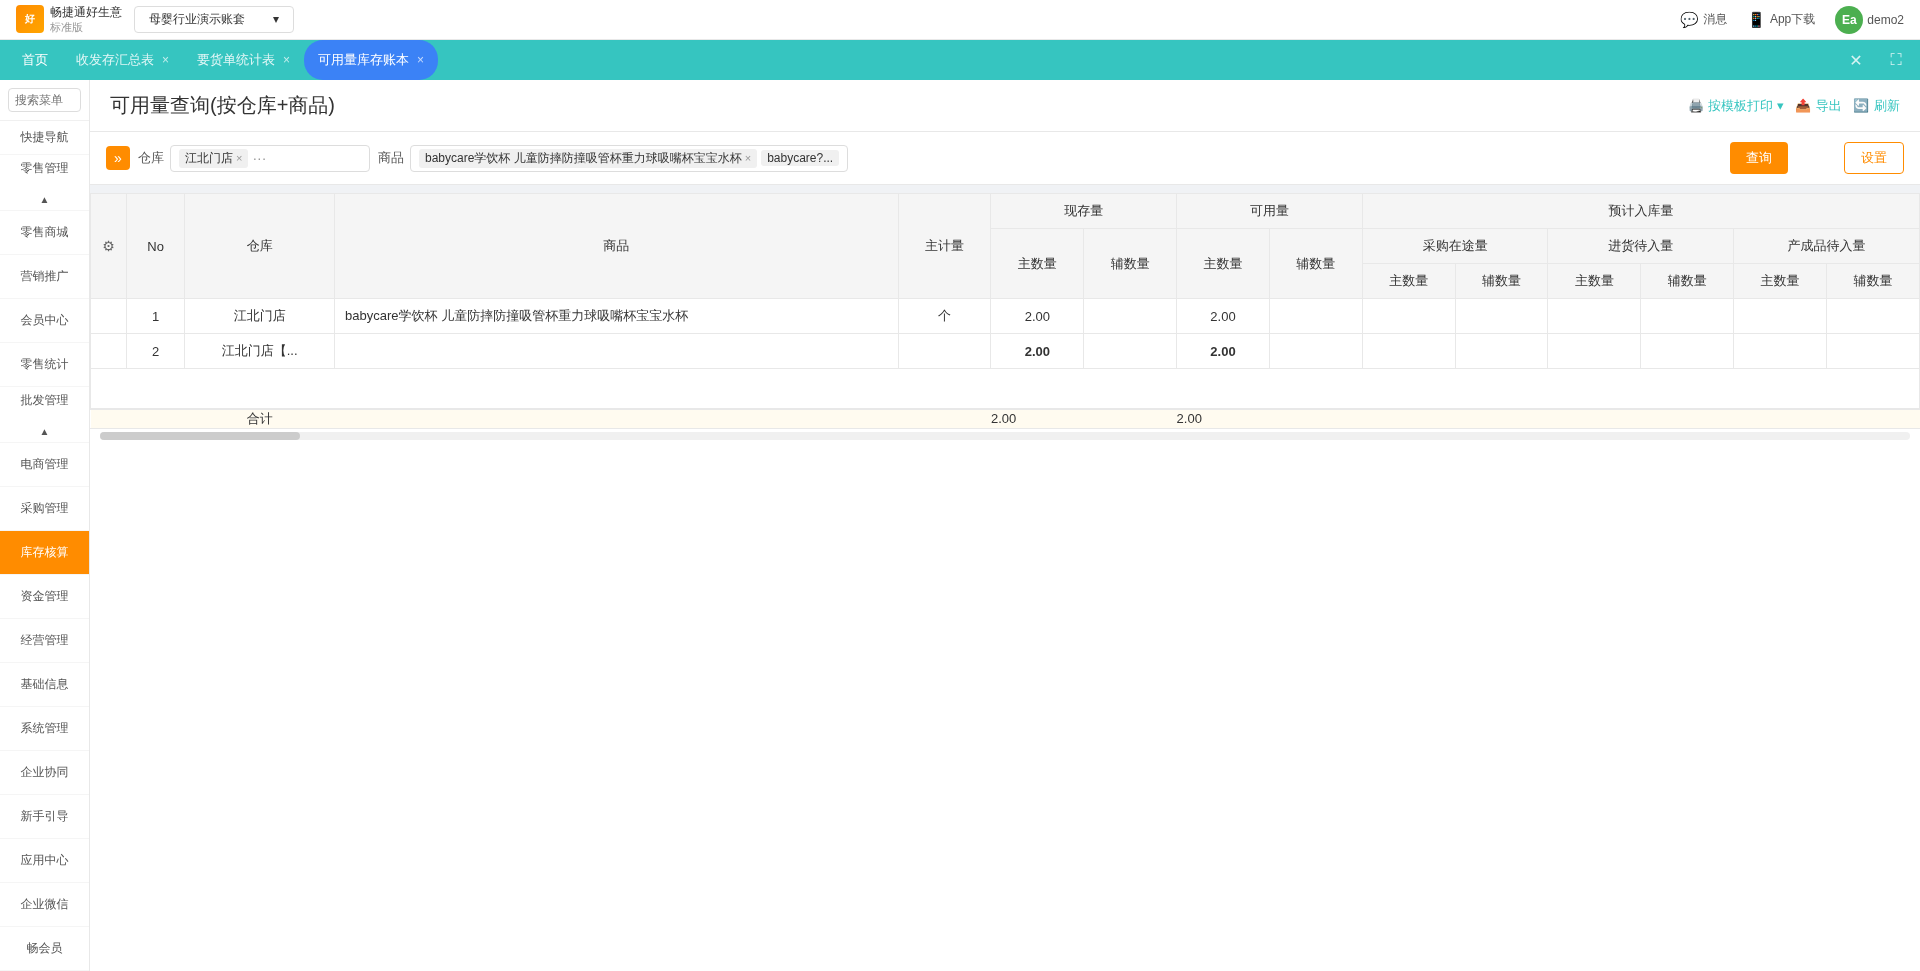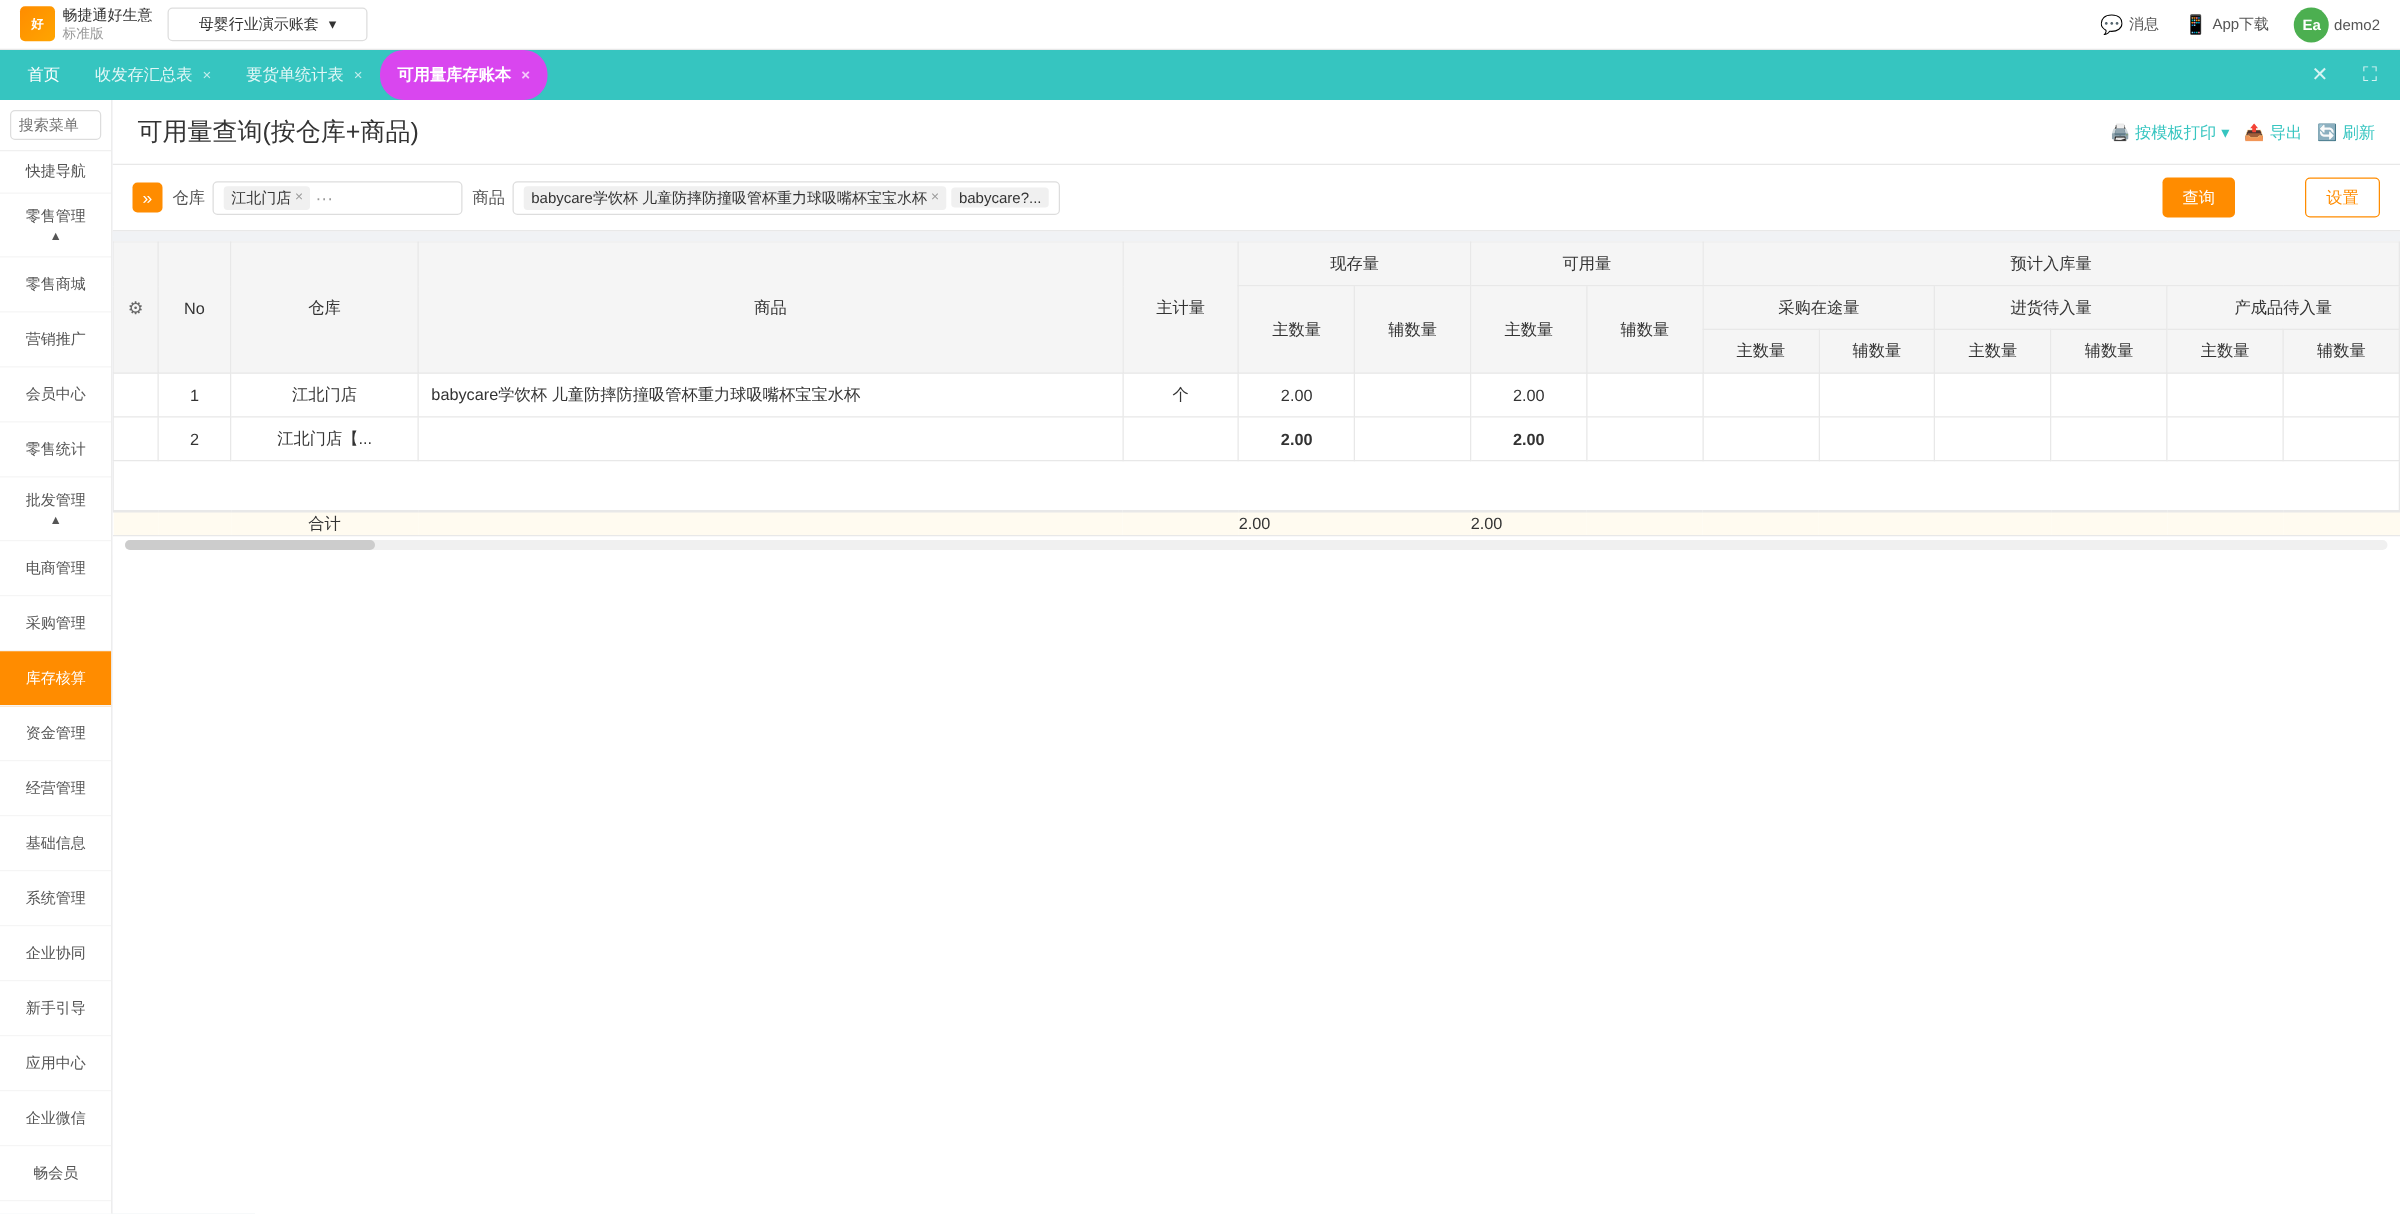--- a/index.html
+++ b/index.html
@@ -15,21 +15,21 @@
       padding: 0 16px;
       border-bottom: 1px solid #e8e8e8;
       position: relative;
     }
     .top-bar-left { display: flex; align-items: center; gap: 12px; }
     .logo-area { display: flex; align-items: center; gap: 6px; }
     .logo-icon { width: 28px; height: 28px; background: linear-gradient(135deg, #ff8c00, #ffa500); border-radius: 4px; display: flex; align-items: center; justify-content: center; }
     .logo-icon span { color: #fff; font-size: 10px; font-weight: bold; }
     .logo-text { font-size: 12px; color: #333; line-height: 1.3; }
     .logo-text .sub { color: #999; font-size: 11px; }
-    .industry-select { display: flex; align-items: center; gap: 4px; padding: 4px 24px; border: 1px solid #ddd; border-radius: 4px; background: #fff; cursor: pointer; font-size: 12px; color: #333; min-width: 160px; }
+    .industry-select { display: flex; align-items: center; gap: 4px; padding: 4px 14px; border: 1px solid #ddd; border-radius: 4px; background: #fff; cursor: pointer; font-size: 12px; color: #333; min-width: 160px; }
     .top-bar-right { display: flex; align-items: center; gap: 20px; }
     .top-action { display: flex; align-items: center; gap: 4px; font-size: 12px; color: #555; cursor: pointer; }
     .avatar { width: 28px; height: 28px; border-radius: 50%; background: #4CAF50; display: flex; align-items: center; justify-content: center; color: #fff; font-size: 11px; overflow: hidden; }
 
     
     .nav-tabs {
       height: 40px;
       background: #36c5c0;
       display: flex;
       align-items: center;
@@ -40,23 +40,23 @@
       display: flex;
       align-items: center;
       padding: 0 14px;
       font-size: 13px;
       color: rgba(255,255,255,0.85);
       cursor: pointer;
       position: relative;
       white-space: nowrap;
     }
     .nav-tab.active {
-      background: #d946ef;
+      background: #3b82f6;
       color: #fff;
-      font-weight: 700;
+      font-weight: 400;
       border-radius: 19px;
     }
     .nav-tab .close-btn {
       margin-left: 8px;
       font-size: 12px;
       color: rgba(255,255,255,0.7);
       cursor: pointer;
     }
     .nav-tab-home {
       background: transparent;
@@ -96,21 +96,21 @@
       display: flex;
       flex-direction: column;
       align-items: center;
       padding: 10px 4px;
       cursor: pointer;
       font-size: 12px;
       color: #555;
       border-bottom: 1px solid #f5f5f5;
       min-height: 44px;
       justify-content: center;
-      gap: 2px;
+      gap: 17px;
     }
     .sidebar-item.active { background: #ff8c00; color: #fff; }
     .sidebar-search { padding: 8px 8px; border-bottom: 1px solid #f0f0f0; }
     .sidebar-search input { width: 100%; padding: 4px 6px; border: 1px solid #ddd; border-radius: 4px; font-size: 12px; }
     .sidebar-nav-btn {
       display: flex;
       align-items: center;
       justify-content: center;
       padding: 8px;
       cursor: pointer;

